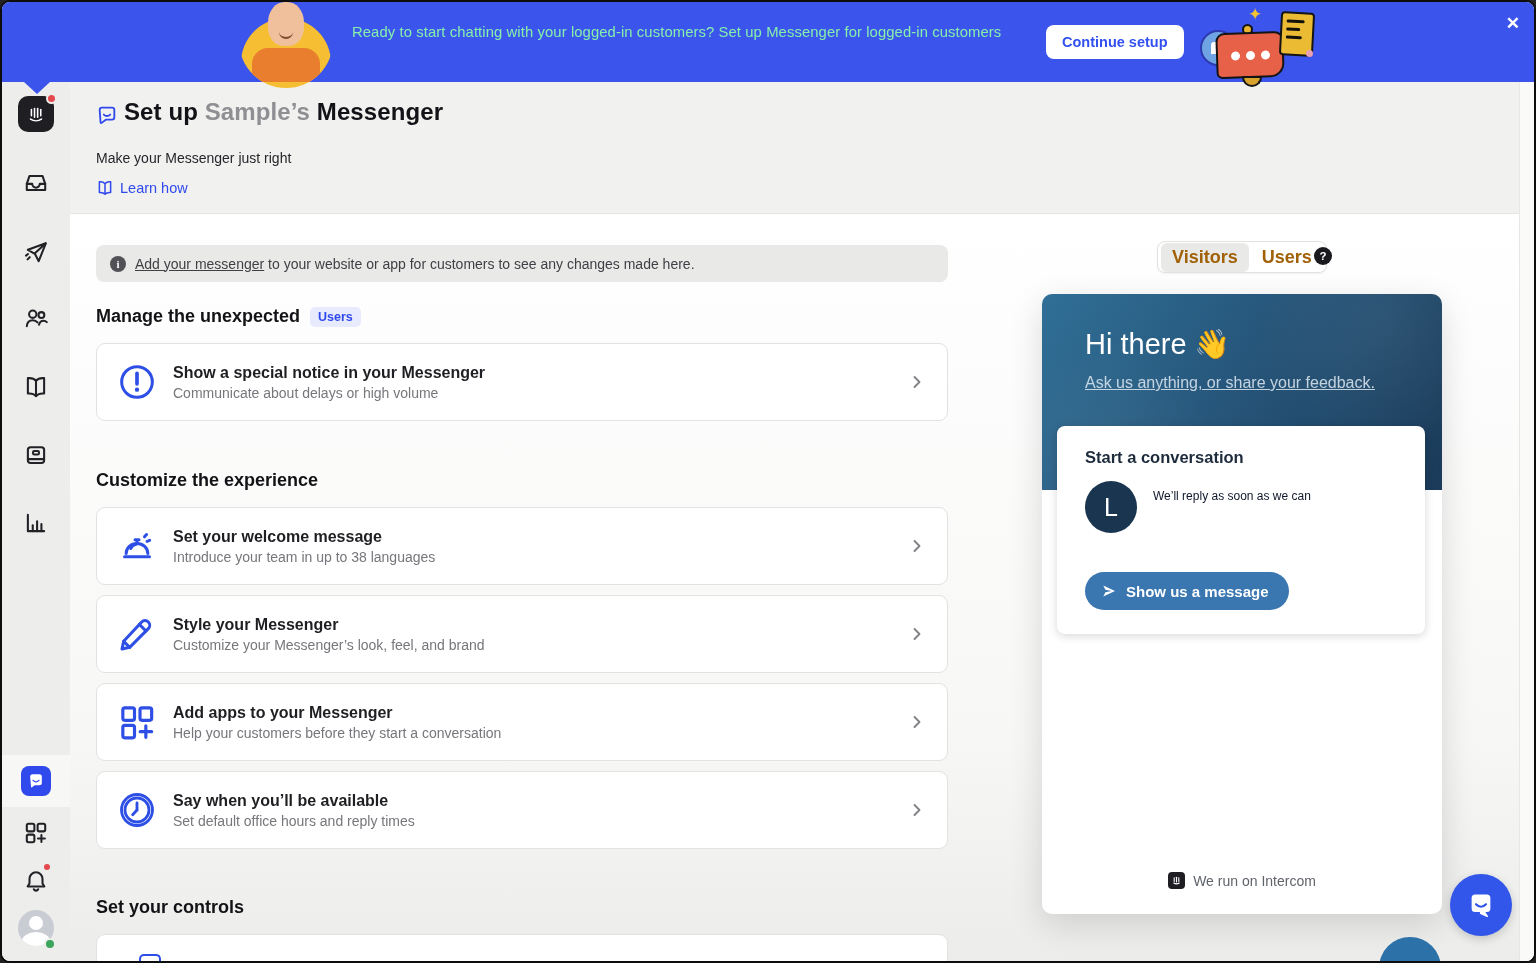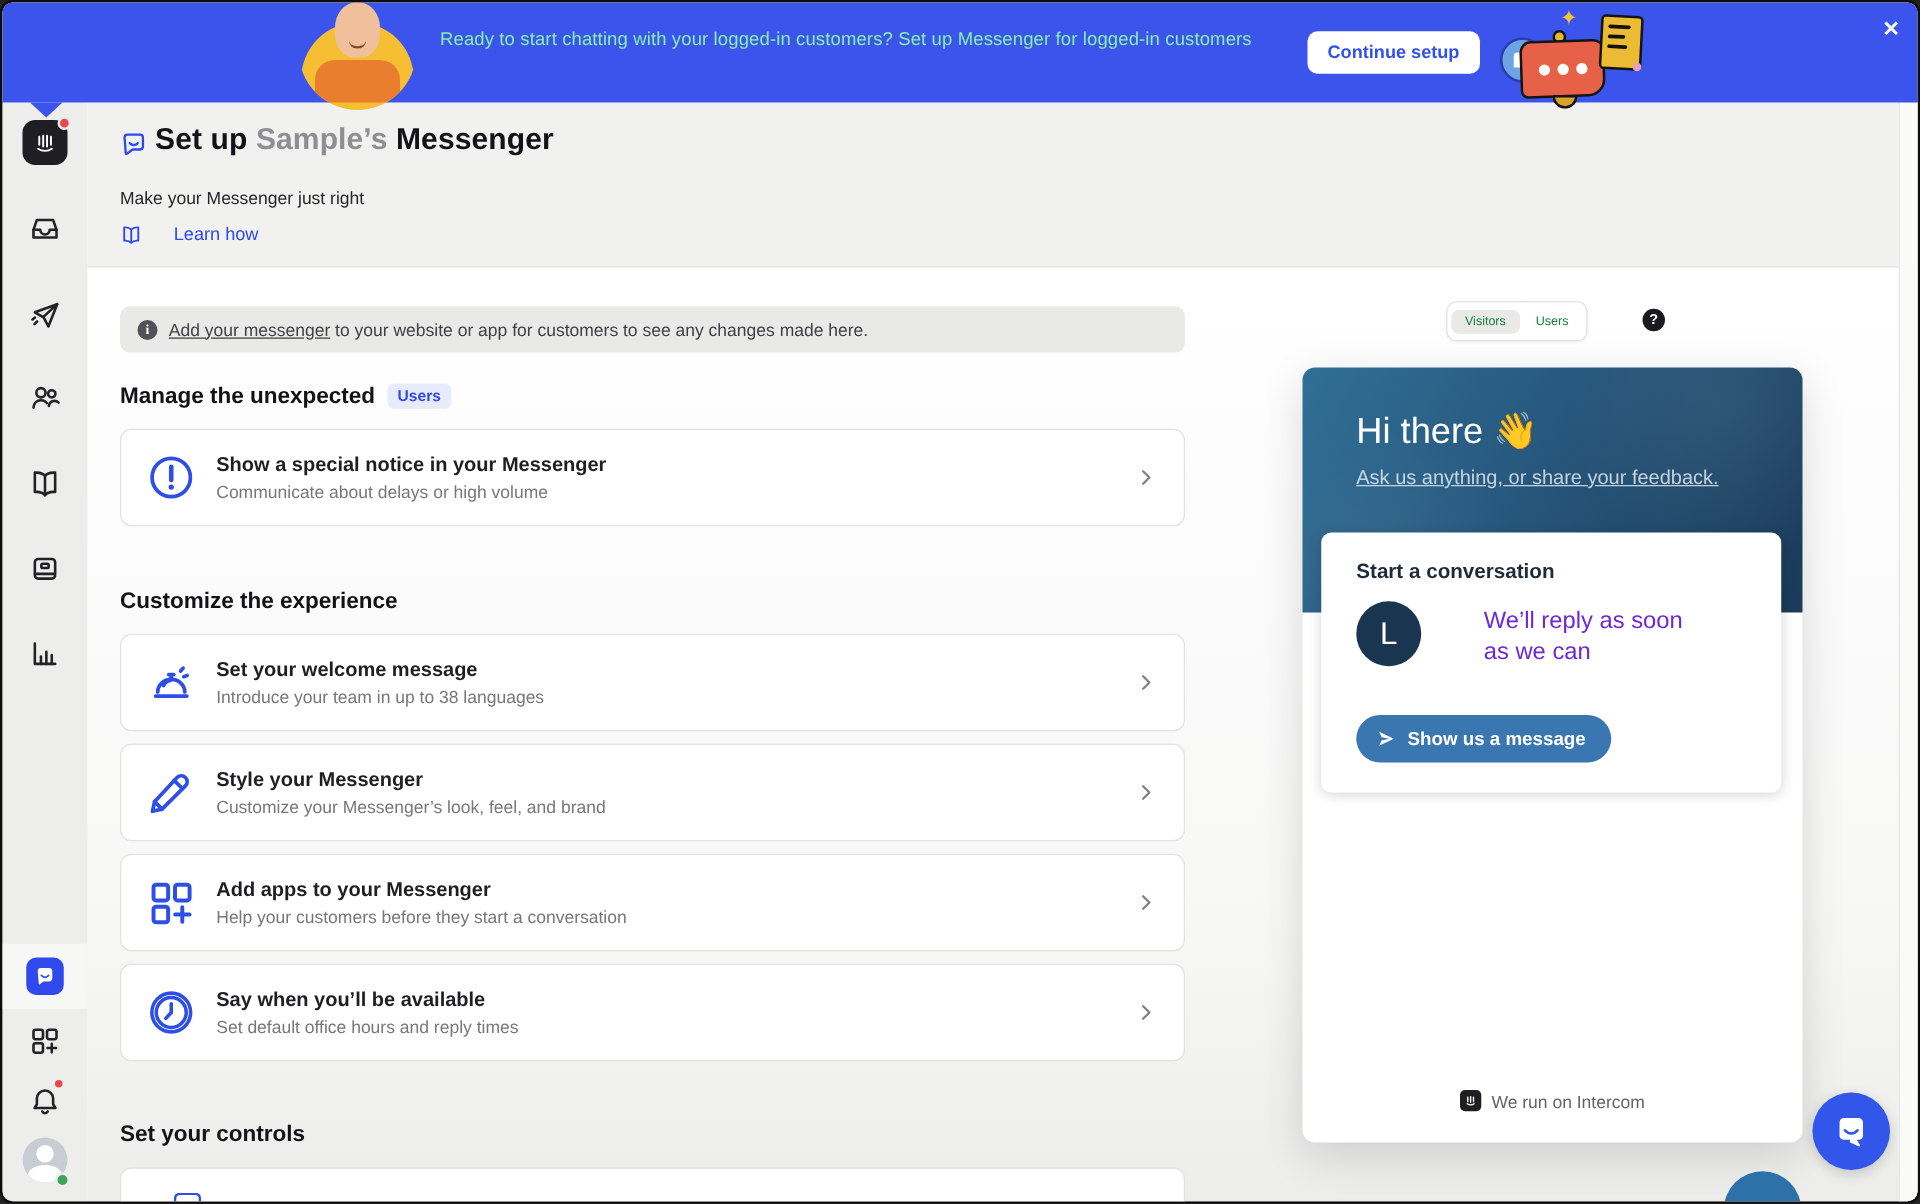--- a/index.html
+++ b/index.html
@@ -53,21 +53,21 @@
   .side-avatar .ph-head{ position:absolute; left:11px; top:6px; width:14px; height:14px; border-radius:50%; background:#fff; }
   .side-avatar .ph-body{ position:absolute; left:4px; top:22px; width:28px; height:18px; border-radius:50% 50% 0 0; background:#fff; }
   .side-avatar-dot{ position:absolute; left:42px; top:856px; width:12px; height:12px; background:#3BA55C; border:2px solid #EDEDEC; border-radius:50%; z-index:2; }
 
   
   .page-head{ position:absolute; left:68px; top:80px; width:1468px; height:132px; background:#F1F1F0; border-bottom:1px solid #E4E4E2; z-index:5; }
   .ph-icon{ position:absolute; left:26px; top:22px; width:22px; height:22px; color:#3049EC; }
   .ph-title{ position:absolute; left:54px; top:16px; font-size:24px; font-weight:800; color:#131317; letter-spacing:.1px; }
   .ph-title .ws{ color:#8F8F93; }
   .ph-sub{ position:absolute; left:26px; top:68px; font-size:14px; color:#26262B; }
-  .ph-learn{ position:absolute; left:26px; top:97px; display:flex; align-items:center; gap:25px; color:#3049EC; font-size:14.5px; font-weight:500; cursor:pointer; }
+  .ph-learn{ position:absolute; left:26px; top:97px; display:flex; align-items:center; gap:6px; color:#3049EC; font-size:14.5px; font-weight:500; cursor:pointer; }
 
   
   .body{ position:absolute; left:68px; top:212px; width:1468px; height:751px; background:linear-gradient(#FFFFFF 0%, #F7F7F6 70%, #ECECEB 100%); overflow:hidden; }
 
   .notice{ position:absolute; left:26px; top:31px; width:852px; height:37px; background:#E9E9E8; border-radius:8px; display:flex; align-items:center; padding-left:14px; gap:9px; }
   .notice .i-ic{ width:16px; height:16px; border-radius:50%; background:#515156; color:#fff; font-size:11px; font-weight:700; display:flex; align-items:center; justify-content:center; font-family:"Liberation Serif", serif; }
   .notice .txt{ font-size:14px; color:#3F3F44; }
   .notice .lnk{ text-decoration:underline; cursor:pointer; }
 
   .sec-head{ position:absolute; left:26px; font-size:18px; font-weight:800; color:#131317; display:flex; align-items:center; gap:10px; }
@@ -81,40 +81,40 @@
   .card .ctitle{ font-size:16px; font-weight:700; color:#1F1F23; margin-bottom:3px; }
   .card .csub{ font-size:14px; color:#76767C; }
   .card .chev{ width:20px; height:20px; color:#808086; }
 
   .card-partial{ top:720px; }
   .card-partial .sliver{ position:absolute; left:42px; top:19px; width:22px; height:14px; border:2.5px solid #2E4FE6; border-bottom:none; border-radius:5px 5px 0 0; }
 
   
   .aud-toggle{ position:absolute; left:1087px; top:27px; height:32px; background:#fff; border:1px solid #E1E1E0; border-radius:8px;
     display:flex; align-items:center; padding:3px; gap:2px; box-shadow:0 1px 2px rgba(0,0,0,.05); }
-  .aud-toggle .seg{ font-size:10px; font-weight:400; color:#15803d; padding:4px 11px; border-radius:6px; cursor:pointer; }
+  .aud-toggle .seg{ font-size:18px; font-weight:700; color:#a16207; padding:4px 11px; border-radius:6px; cursor:pointer; }
   .aud-toggle .seg.on{ background:#E9E9E8; }
   .help-dot{ position:absolute; left:1244px; top:33px; width:18px; height:18px; border-radius:50%; background:#1A1A1E; color:#fff; font-size:11.5px; font-weight:700; display:flex; align-items:center; justify-content:center; cursor:pointer; }
 
   .preview{ position:absolute; left:972px; top:80px; width:400px; height:620px; background:#fff; border-radius:10px; box-shadow:0 10px 34px rgba(0,0,0,.14); }
   .pv-head{ position:absolute; left:0; top:0; width:400px; height:196px; border-radius:10px 10px 0 0;
     background:linear-gradient(122deg, #306F96 0%, #27577C 45%, #1A3A58 100%);
     background-blend-mode:normal; overflow:hidden; }
   .pv-head::after{ content:""; position:absolute; inset:0;
     background:radial-gradient(circle at 85% 15%, rgba(255,255,255,.06), transparent 34%),
                radial-gradient(circle at 15% 80%, rgba(255,255,255,.05), transparent 30%); }
   .pv-greet{ position:absolute; left:43px; top:33px; font-size:29px; font-weight:500; color:#fff; z-index:1; }
   .pv-greet-sub{ position:absolute; left:43px; top:80px; font-size:16px; color:rgba(222,233,242,.85); z-index:1;text-decoration:underline; }
 
   .convo{ position:absolute; left:15px; top:132px; width:368px; height:208px; background:#fff; border-radius:8px;
     box-shadow:0 2px 10px rgba(0,0,0,.16); z-index:2; }
   .convo h3{ position:absolute; left:28px; top:22px; font-size:16.5px; font-weight:800; color:#1E2B3C; }
   .convo .avatar{ position:absolute; left:28px; top:55px; width:52px; height:52px; border-radius:50%; background:#1A3550;
     color:#fff; font-size:25px; display:flex; align-items:center; justify-content:center; }
-  .convo .reply{ position:absolute; left:96px; top:58px; width:160px; font-size:19px; line-height:25px; color:#6d28d9;margin-left:34px; }
+  .convo .reply{ position:absolute; left:96px; top:58px; width:160px; font-size:12px; line-height:25px; color:#0f172a; }
   .convo .send{ position:absolute; left:28px; top:146px; height:38px; border:none; border-radius:19px; background:#3A76B0;
     color:#fff; font-size:15px; font-weight:700; display:flex; align-items:center; gap:9px; padding:0 20px 0 16px; cursor:pointer; font-family:inherit; }
   .convo .send svg{ width:16px; height:16px; }
 
   .pv-footer{ position:absolute; left:0; top:578px; width:400px; display:flex; align-items:center; justify-content:center; gap:8px; cursor:pointer; }
   .pv-footer .mini-logo{ width:17px; height:17px; background:#1F1F23; border-radius:4px; display:flex; align-items:center; justify-content:center; }
   .pv-footer .mini-logo svg{ width:11px; height:11px; }
   .pv-footer .txt{ font-size:14px; color:#5F646B; font-weight:500; }
 
   .launcher{ position:absolute; left:1380px; top:660px; width:62px; height:62px; border-radius:50%; background:#3156E9;

